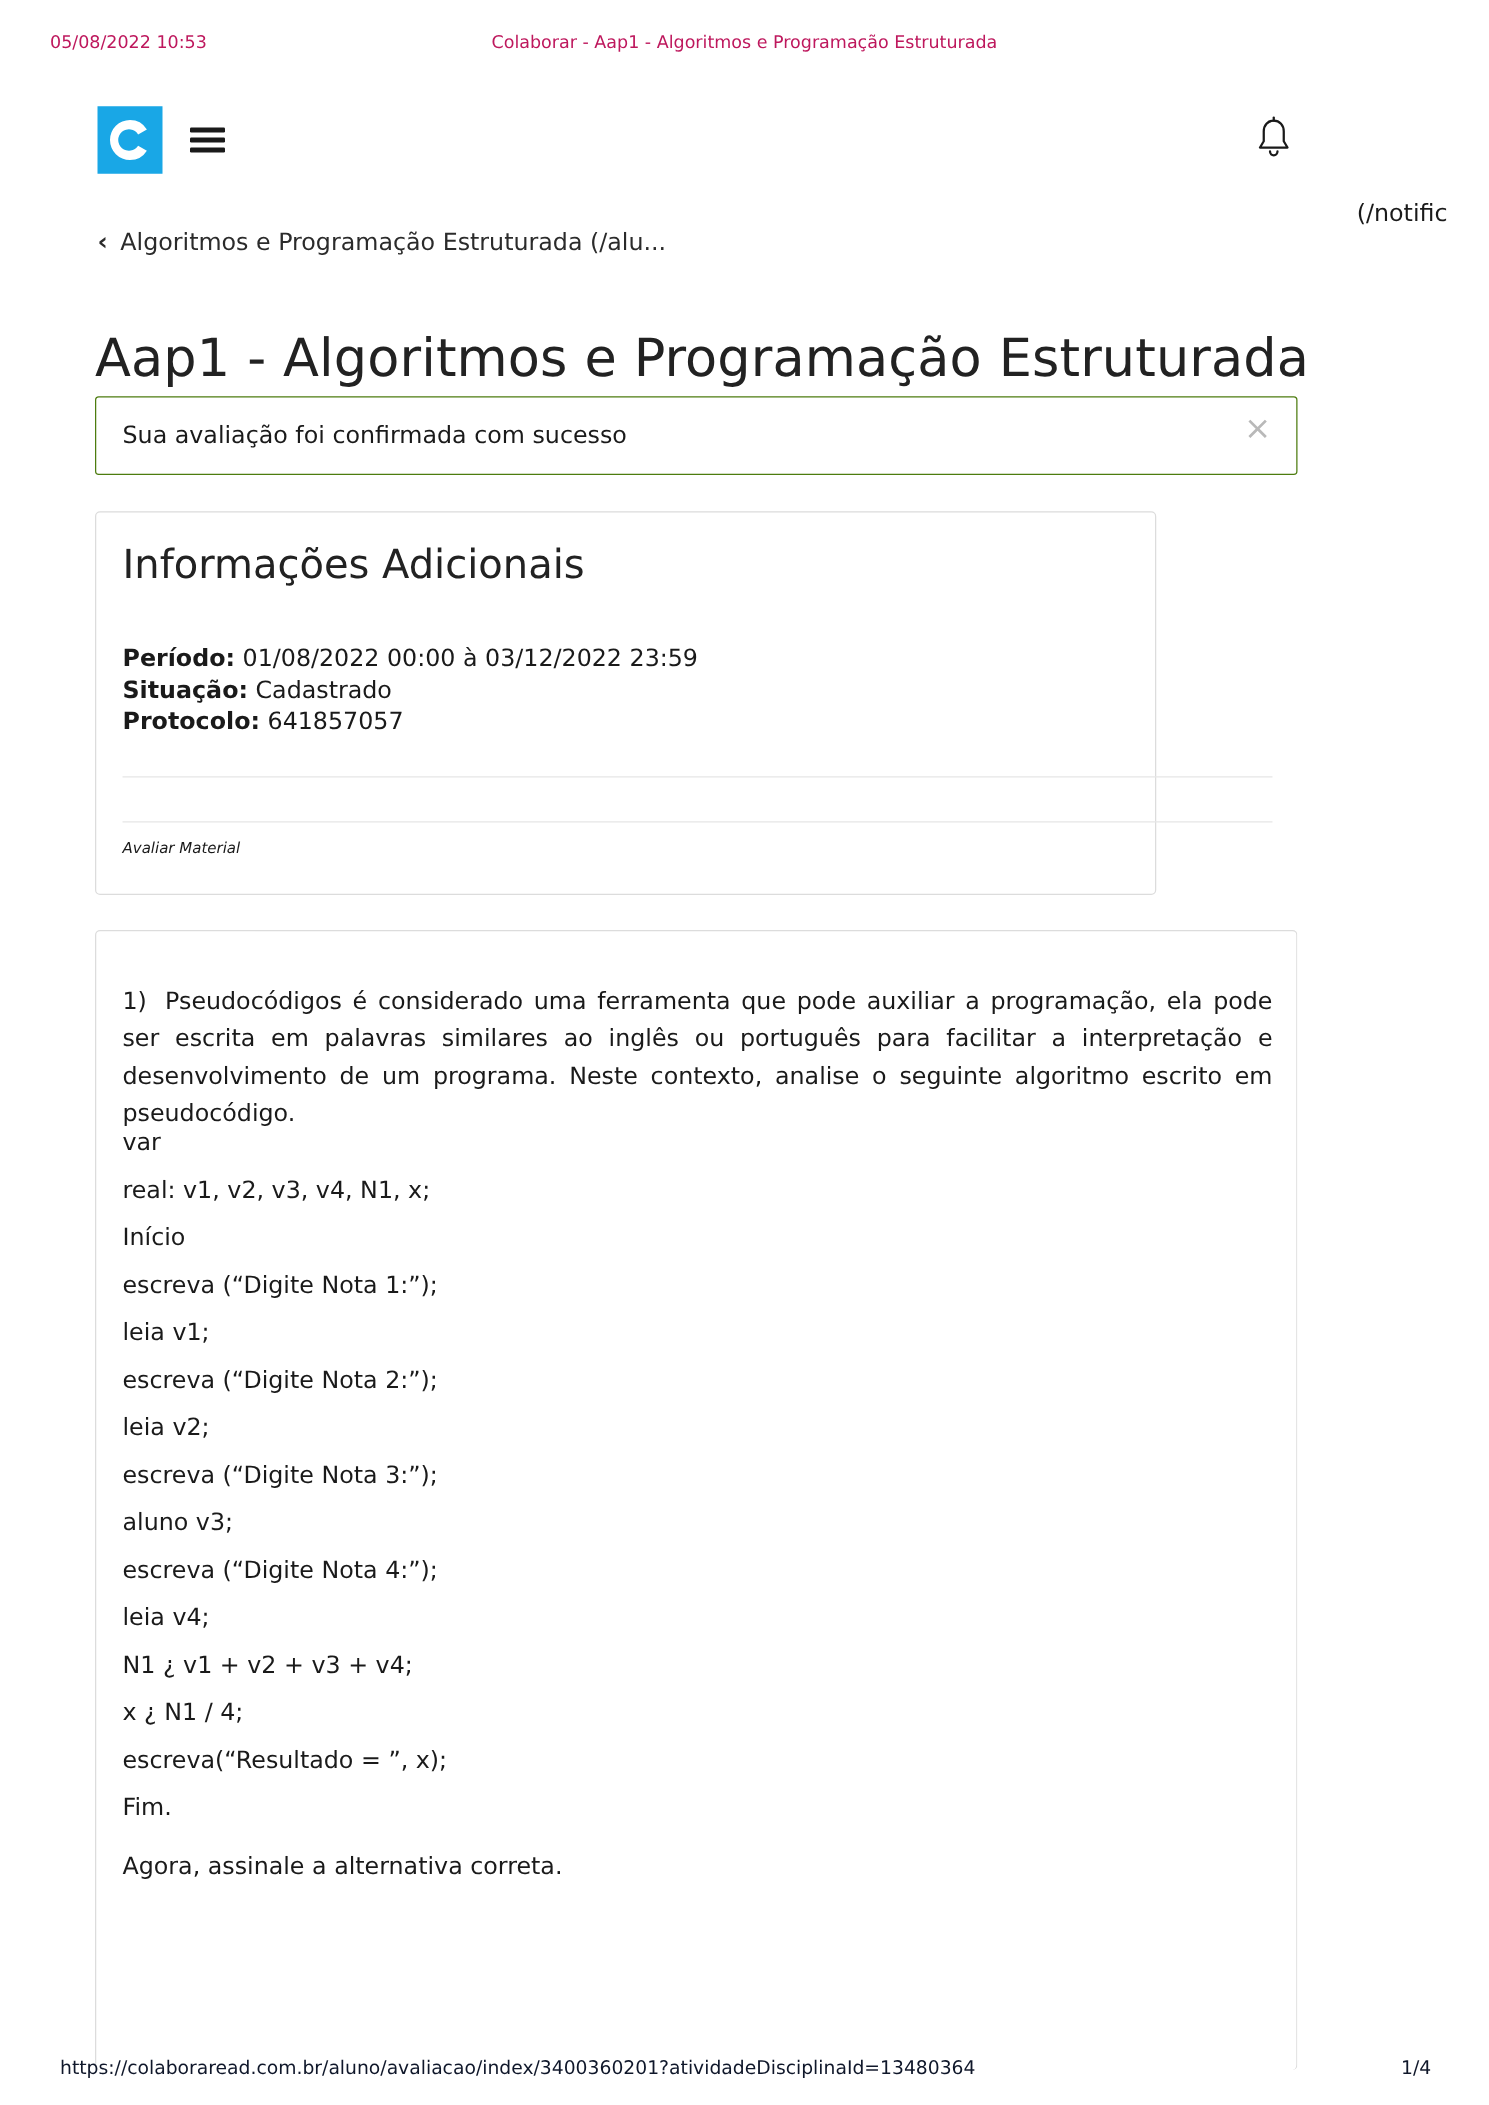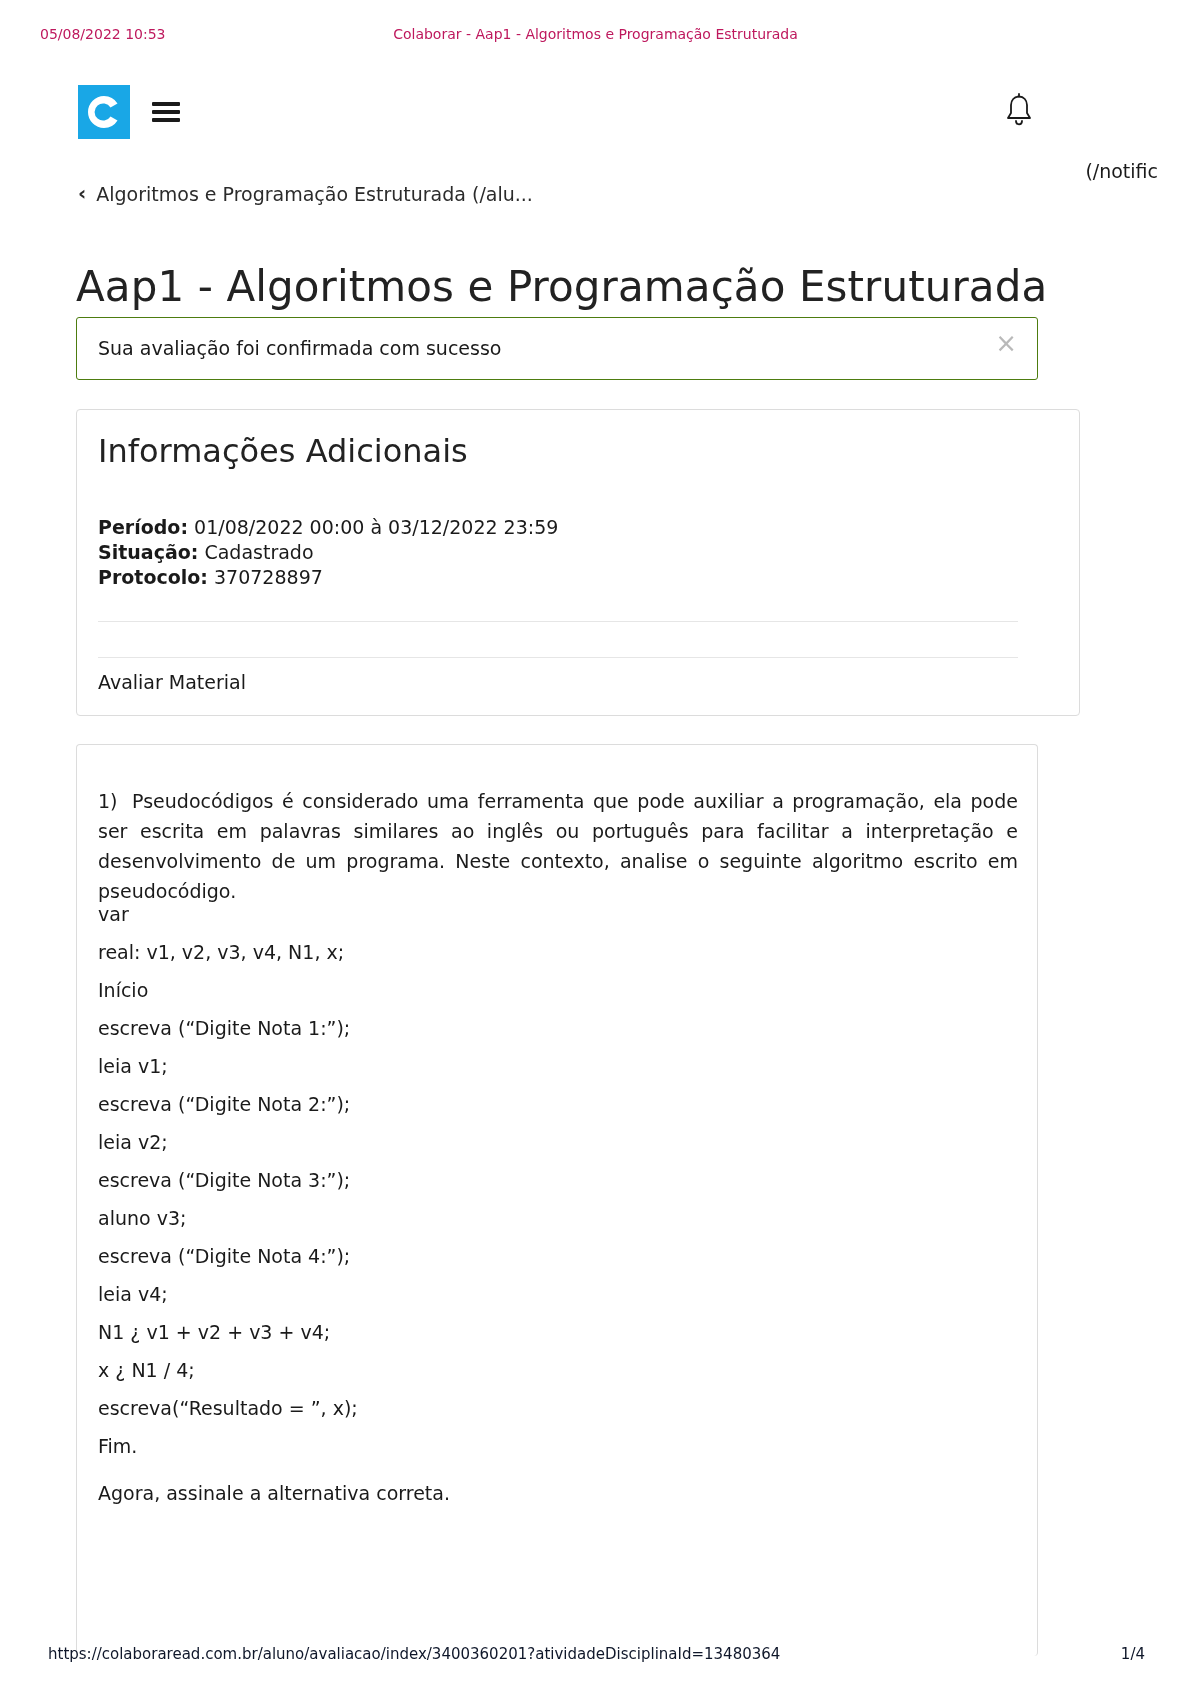--- a/index.html
+++ b/index.html
@@ -133,21 +133,21 @@
 
   
   .card {
     position: absolute;
     background: #ffffff;
     border: 1px solid #dcdcdc;
     border-radius: 4px;
   }
   .card-info {
     left: 76px; top: 409px;
-    width: 1004px; height: 307px;
+    width: 849px; height: 307px;
   }
   .card-info .card-title {
     position: absolute;
     left: 21px; top: 22px;
     font-size: 32px;
     font-weight: 400;
     color: #222;
   }
   .info-list {
     position: absolute;
@@ -163,23 +163,24 @@
     left: 21px;
     width: 920px;
     height: 1px;
     background: #e6e6e6;
   }
   .divider.d1 { top: 211px; }
   .divider.d2 { top: 247px; }
   .avaliar-link {
     position: absolute;
     left: 21px; top: 261px;
-    font-size: 19px;
+    font-size: 12px;
     color: #1a1a1a;
     cursor: pointer;
+    font-style: italic;
   }
 
   
   .card-question {
     left: 76px; top: 744px;
     width: 962px;
     height: 912px;
     border-bottom: none;
     padding-left: 47px;
   }
@@ -283,21 +284,21 @@
     <div class="row">
       <span class="lbl">Período:</span>
       <span>01/08/2022 00:00 à 03/12/2022 23:59</span>
     </div>
     <div class="row">
       <span class="lbl">Situação:</span>
       <span>Cadastrado</span>
     </div>
     <div class="row">
       <span class="lbl">Protocolo:</span>
-      <span>370728897</span>
+      <span>641857057</span>
     </div>
   </div>
 
   <div class="divider d1"></div>
   <div class="divider d2"></div>
 
   <div class="avaliar-link">Avaliar Material</div>
 </div>
 
 <div class="card card-question">

